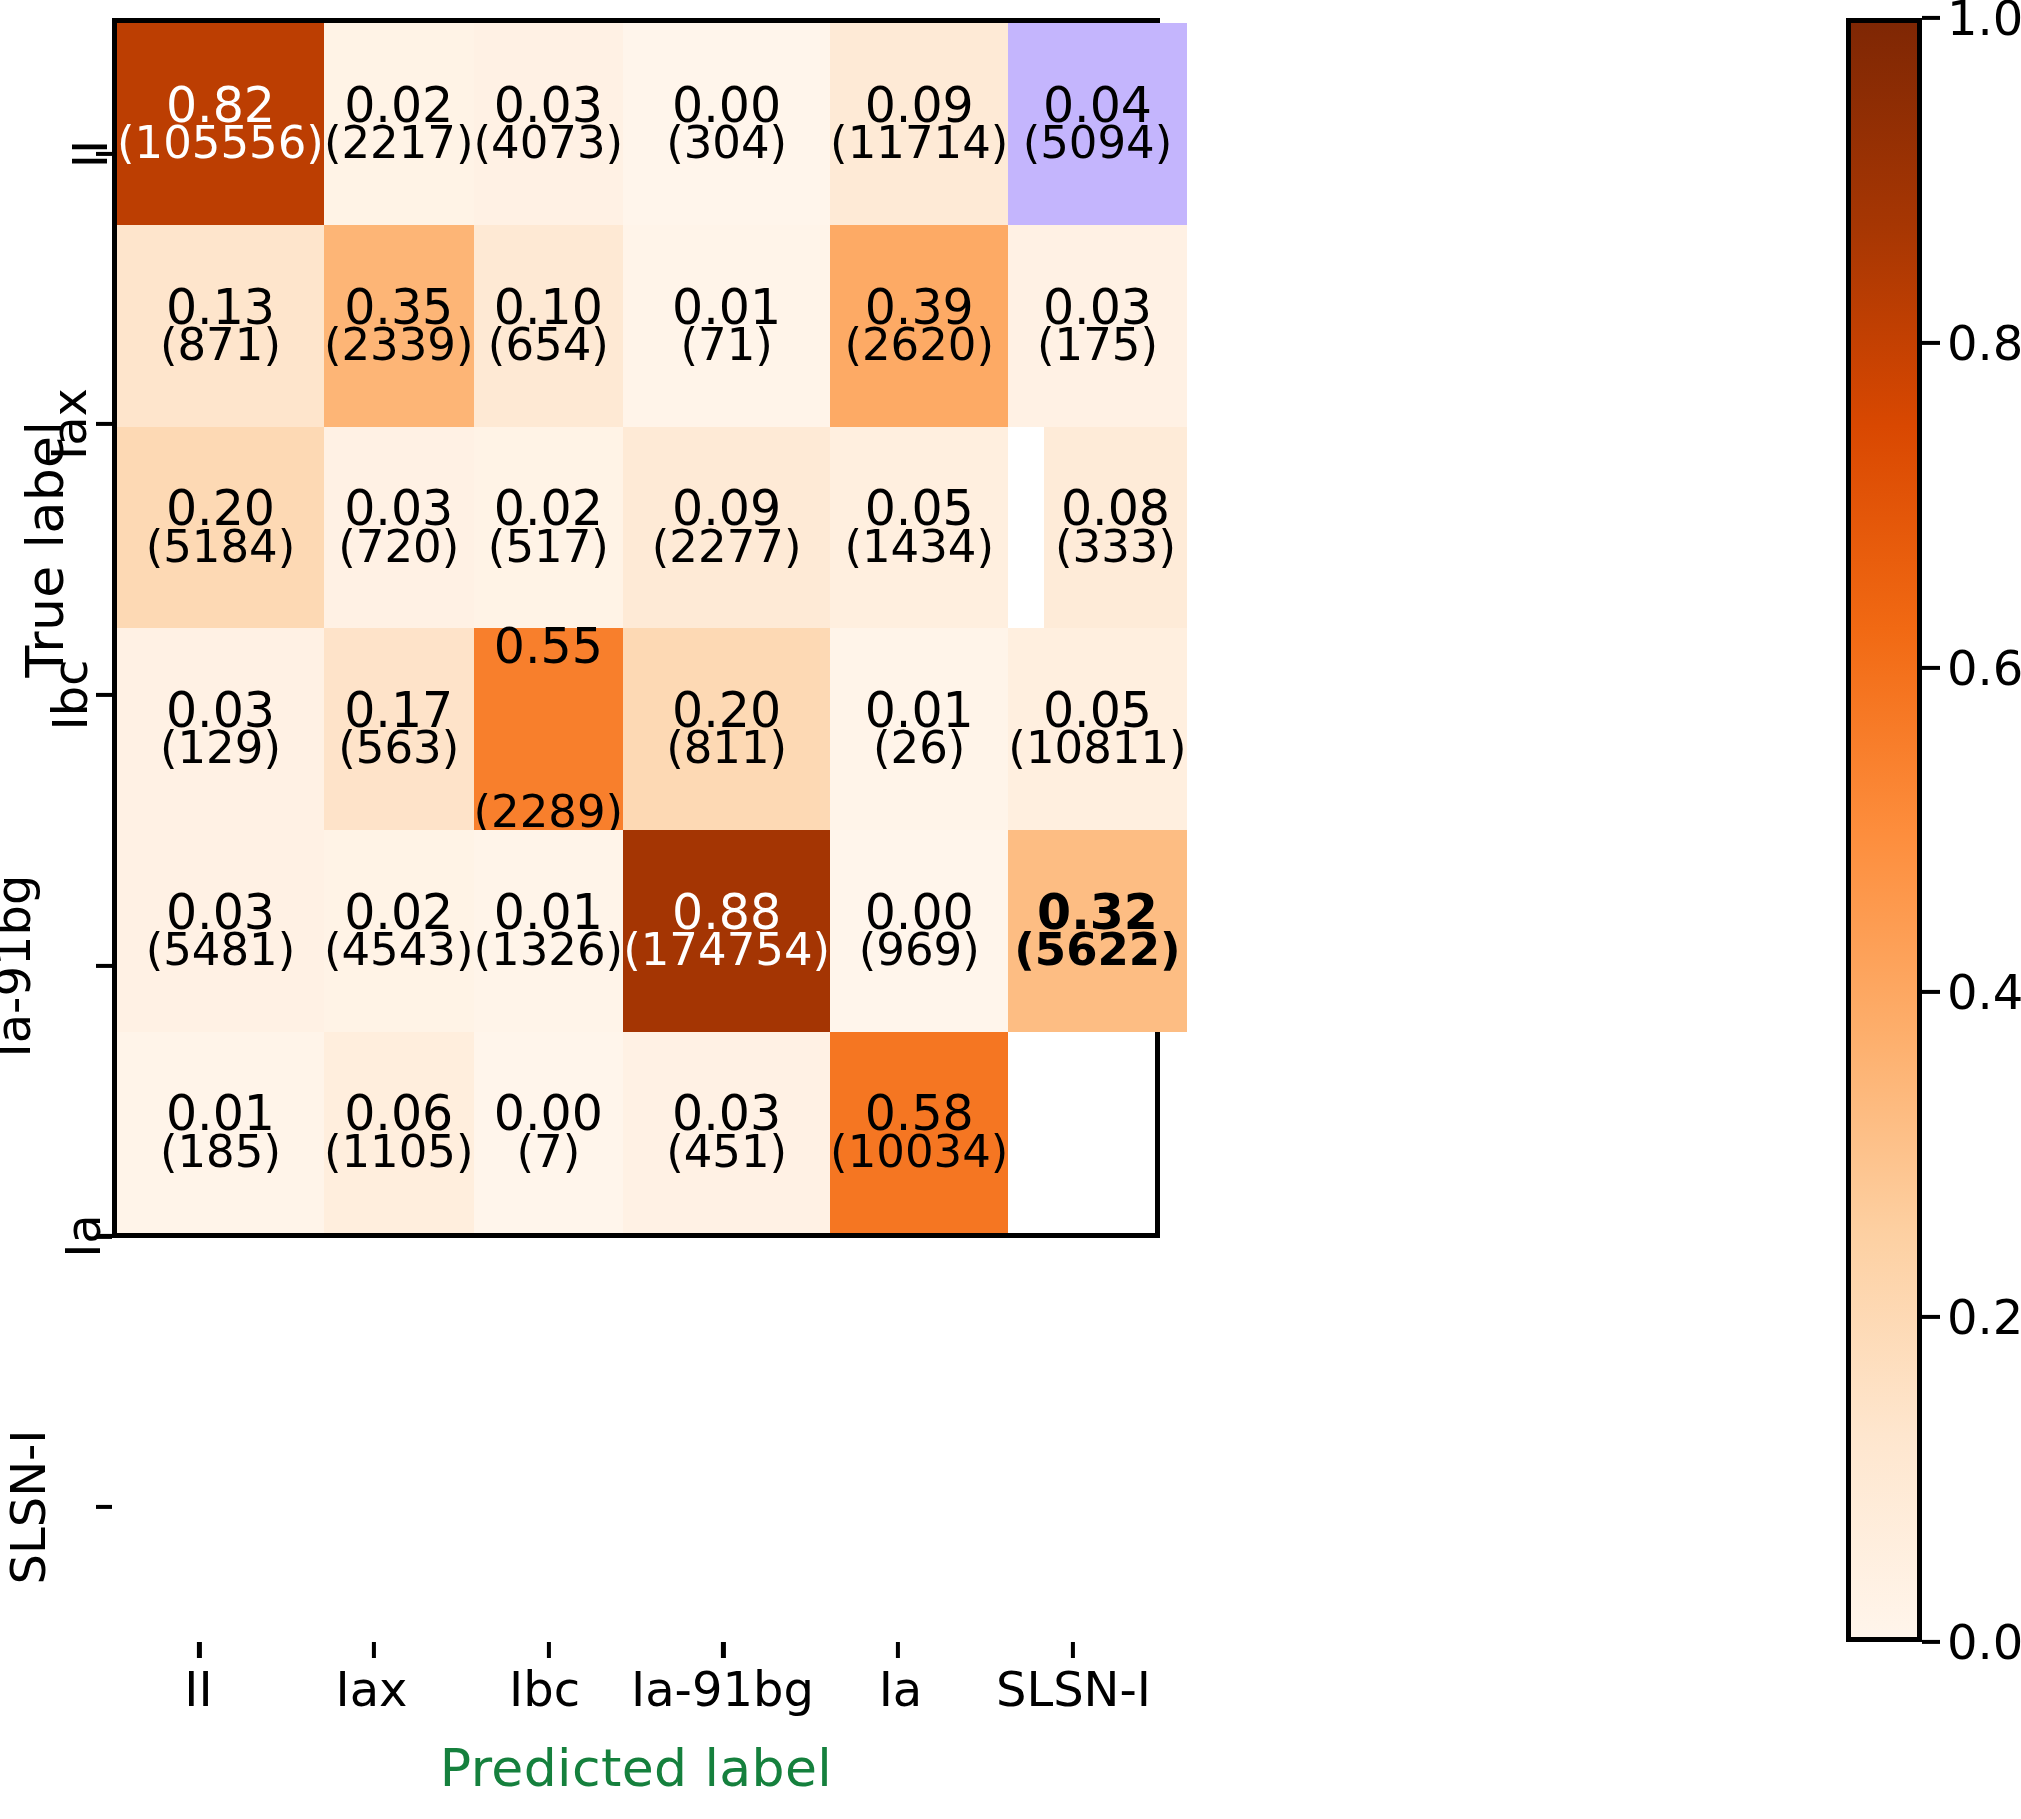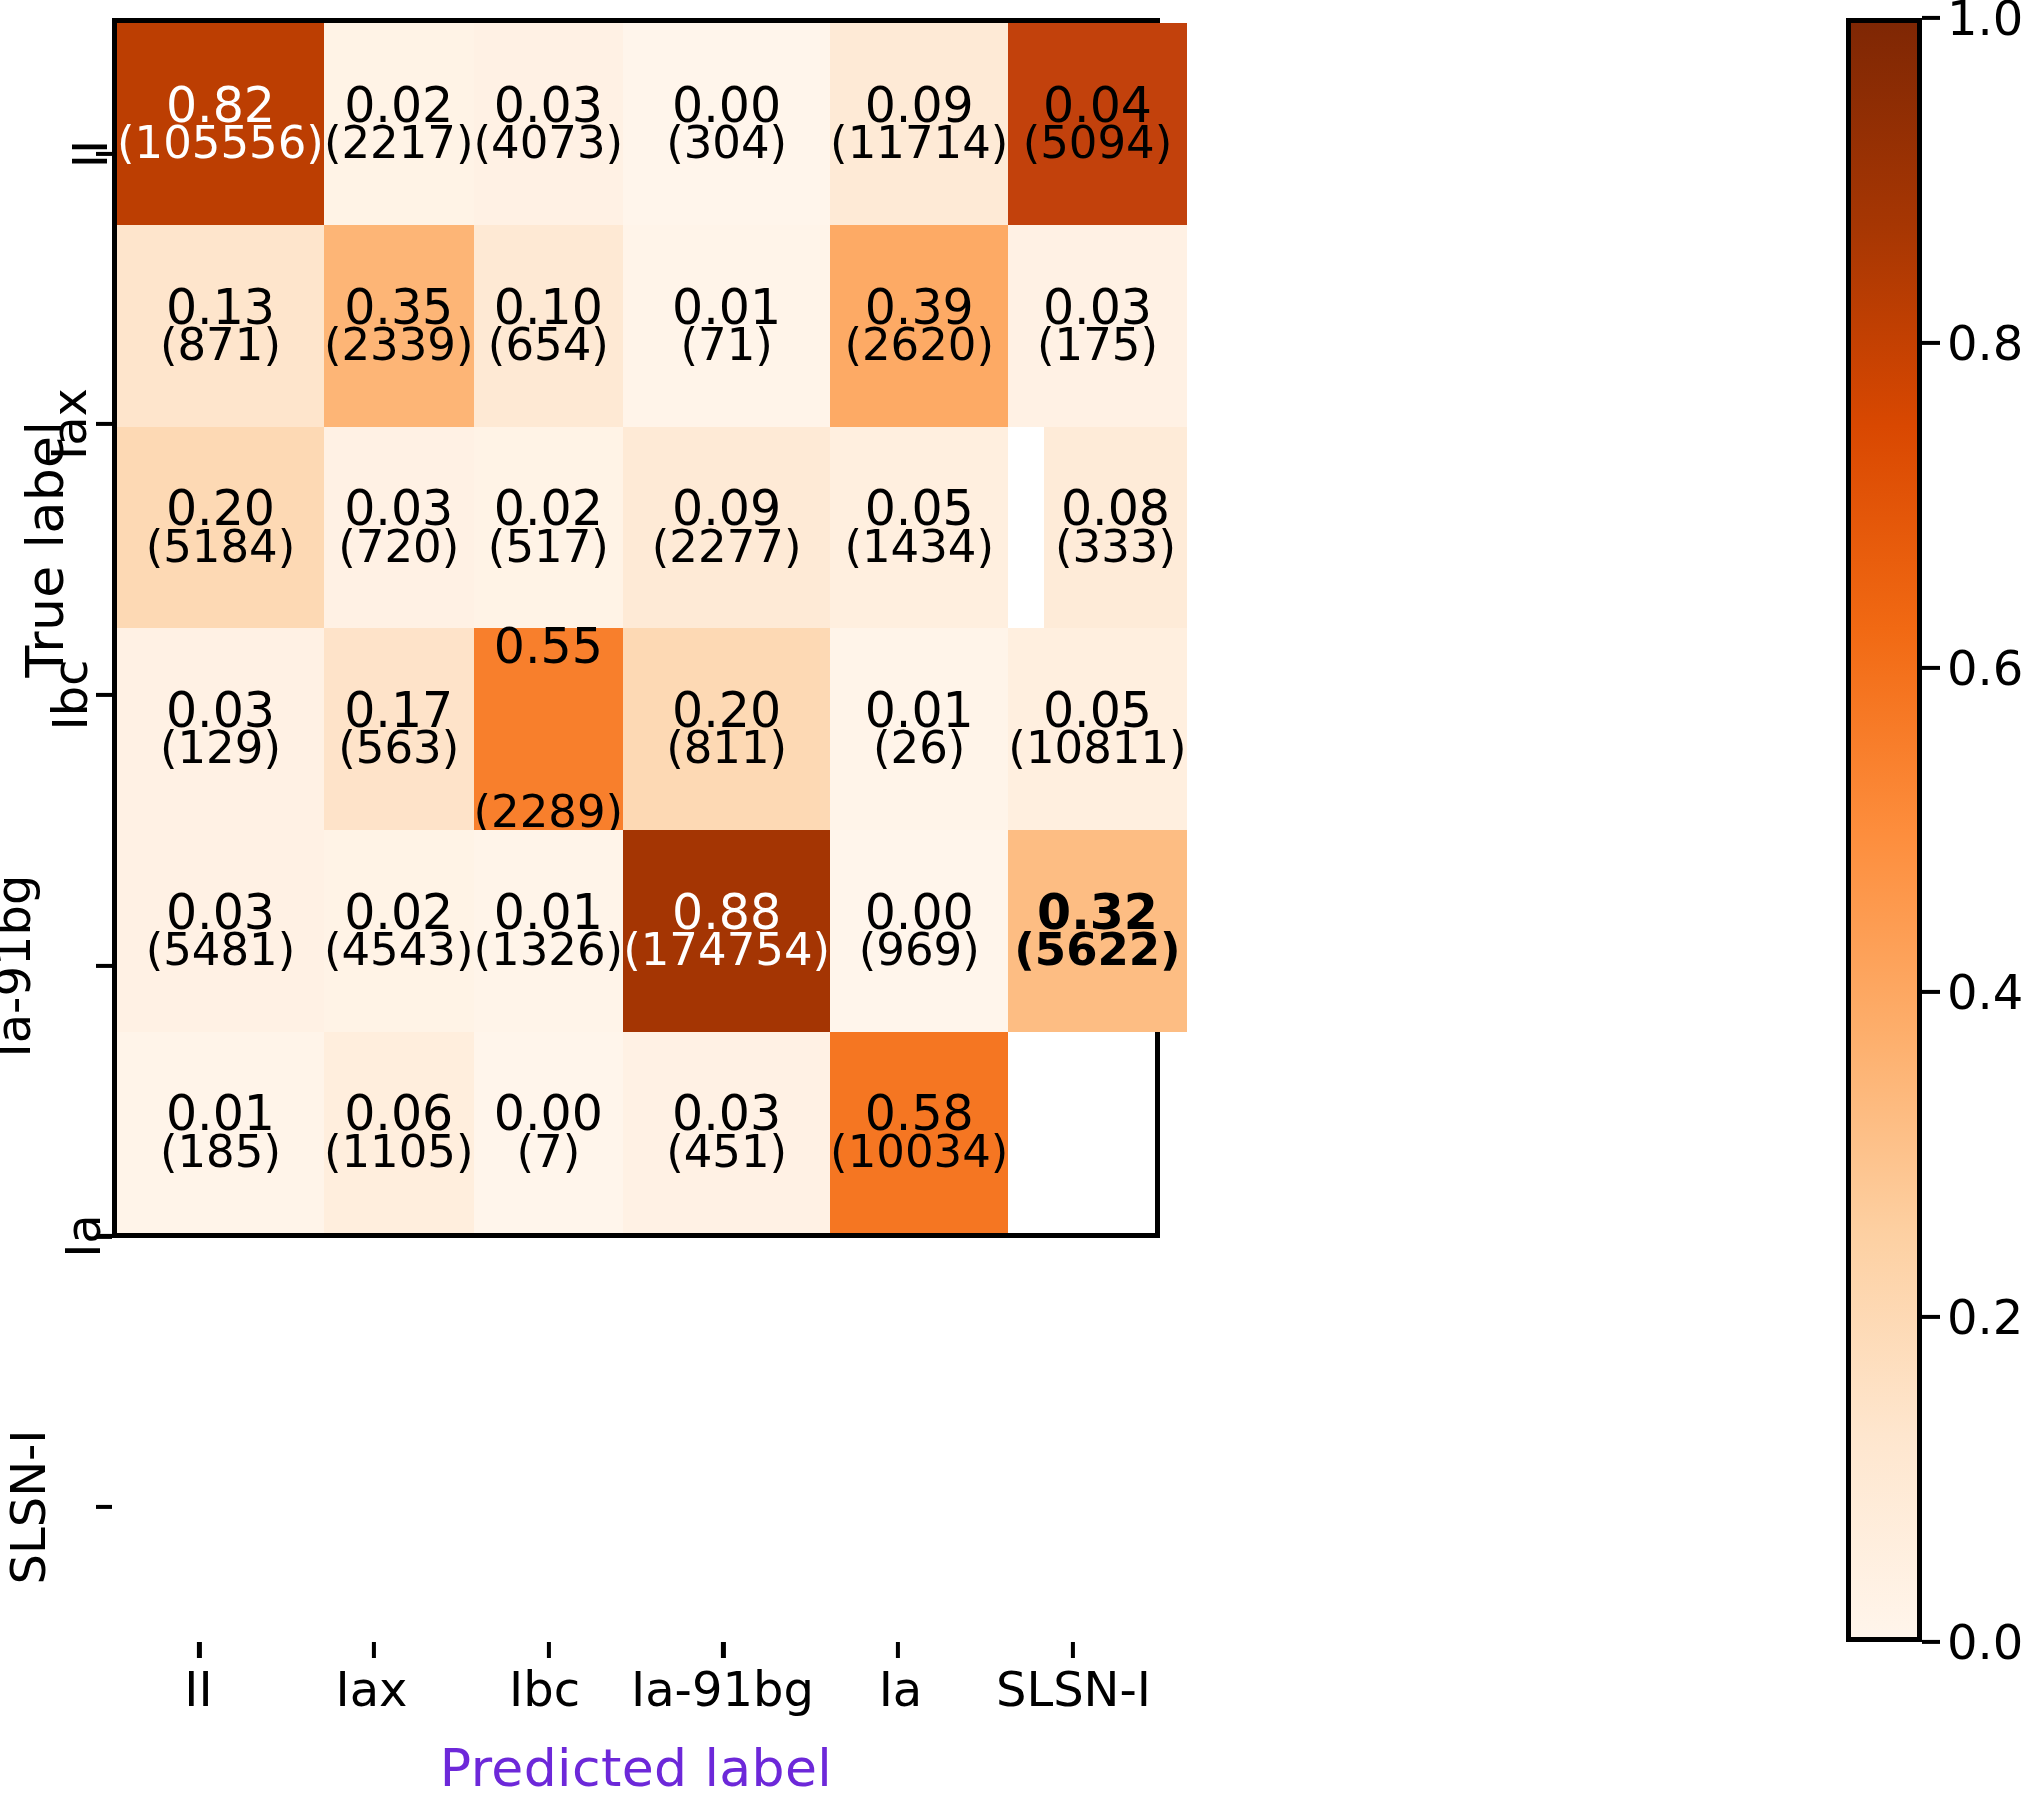--- a/index.html
+++ b/index.html
@@ -172,21 +172,21 @@
   }
 
   
   #xlabel {
     position: absolute;
     left: 112px;
     top: 1738px;
     width: 1048px;
     text-align: center;
     font-size: 52px;
-    color: #6d28d9;
+    color: #15803d;
     letter-spacing: 0.4px;
   }
 
   
   #cbar-frame {
     position: absolute;
     left: 1846px;
     top: 18.3px;
     width: 76px;
     height: 1624px;
@@ -287,21 +287,21 @@
         <div class="cnt">(4073)</div>
       </div>
       <div class="cell" style="background: rgb(255, 245, 235);">
         <div class="frac">0.00</div>
         <div class="cnt">(304)</div>
       </div>
       <div class="cell" style="background: rgb(254, 234, 214);">
         <div class="frac">0.09</div>
         <div class="cnt">(11714)</div>
       </div>
-      <div class="cell" style="background: #c2410c;">
+      <div class="cell" style="background: #c4b5fd;">
         <div class="frac">0.04</div>
         <div class="cnt">(5094)</div>
       </div>
       <div class="cell" style="background: rgb(254, 229, 204);">
         <div class="frac">0.13</div>
         <div class="cnt">(871)</div>
       </div>
       <div class="cell" style="background: rgb(253, 181, 118);">
         <div class="frac">0.35</div>
         <div class="cnt">(2339)</div>

